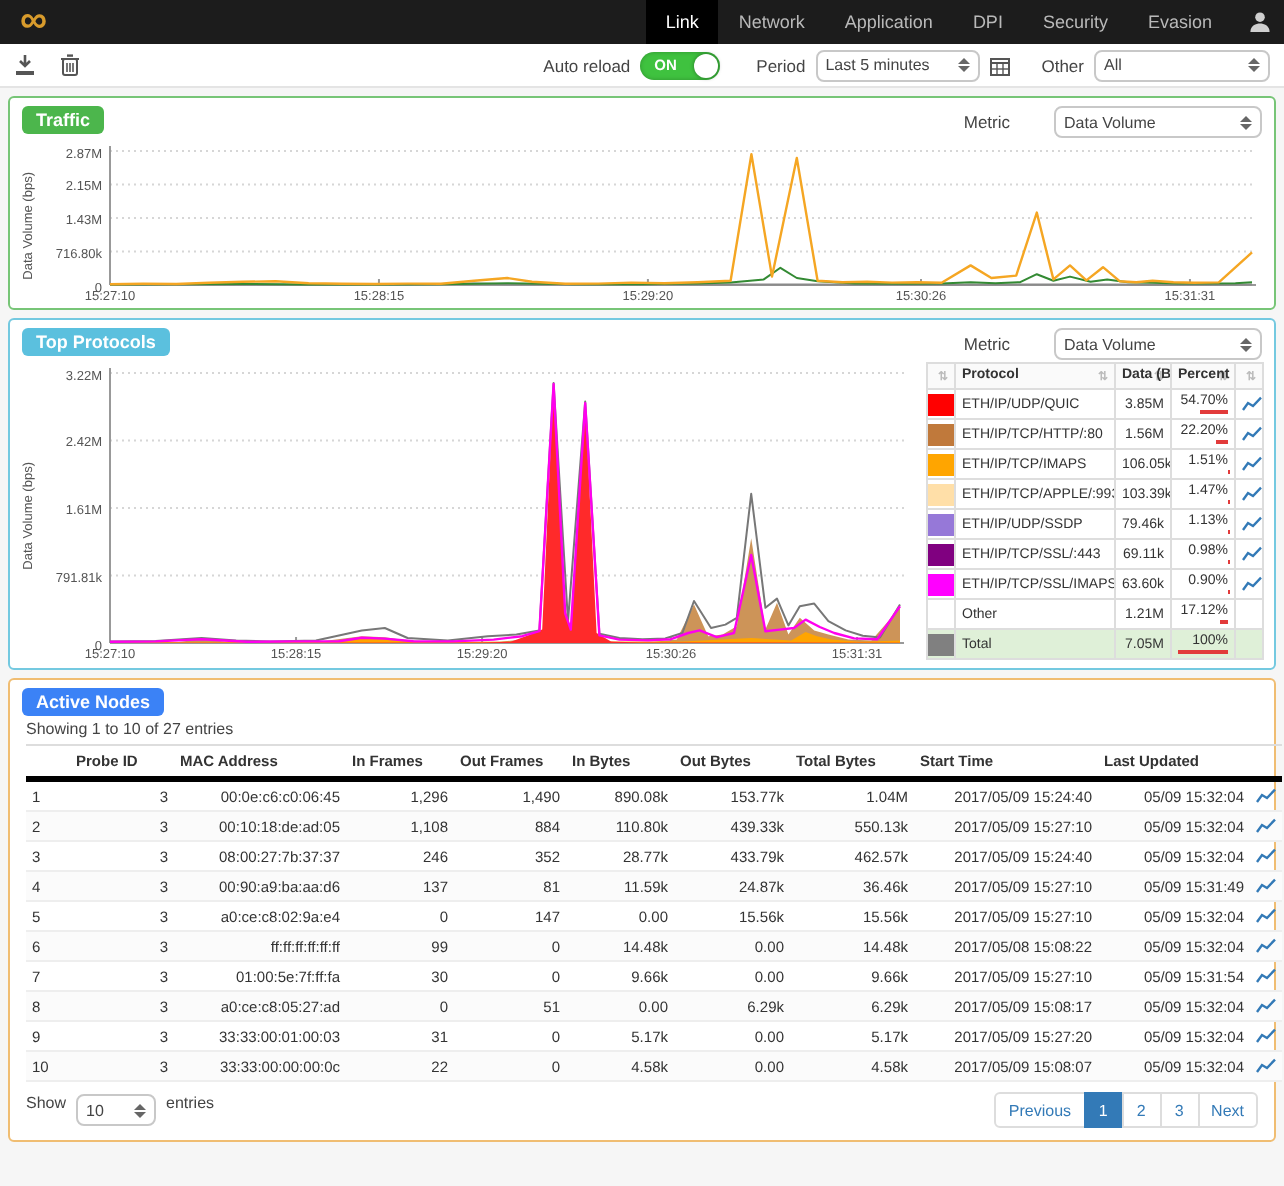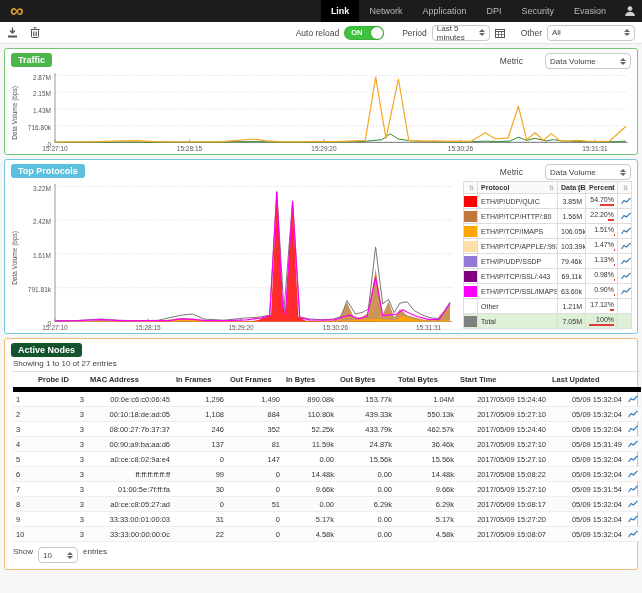--- a/index.html
+++ b/index.html
@@ -3,46 +3,46 @@
 <meta charset="utf-8">
 <style>
   *{box-sizing:border-box;margin:0;padding:0}
   html,body{width:642px;height:593px;overflow:hidden}
   body{font-family:"Liberation Sans",sans-serif;background:#f6f6f6;color:#333;font-size:9px}
   
   .navbar{height:22px;background:#1c1c1c;display:flex;align-items:center;justify-content:space-between;padding:0 6px}
   .logo{color:#d89b2c;font-size:19px;font-weight:bold;line-height:16px;padding:0 4px}
   .nav-right{display:flex;align-items:center;height:100%}
   .nav-tab{color:#b9b9b9;height:100%;display:flex;align-items:center;padding:0 10px;font-size:9px;cursor:pointer}
-  .nav-tab.active{background:#000;color:#fff;font-weight:bold}
+  .nav-tab.active{background:#000;color:#fff;font-weight:normal}
   .user-btn{margin-left:8px;display:flex;align-items:center}
   
   .toolbar{height:22px;background:#fff;border-bottom:1px solid #e4e4e4;display:flex;align-items:center;justify-content:space-between;padding:0 7px}
   .tb-left{display:flex;align-items:center;gap:12px}
   .tb-right{display:flex;align-items:center;gap:5px;font-size:8.5px;color:#444}
   .icon-btn{background:none;border:none;cursor:pointer;display:flex;align-items:center;padding:0}
   .toggle{width:40px;height:14px;border-radius:8px;background:#3fc23f;position:relative;display:flex;align-items:center;padding-left:7px;cursor:pointer;box-shadow:inset 0 0 2px rgba(0,0,0,.25)}
   .toggle span{color:#fff;font-size:7.5px;font-weight:bold}
   .knob{position:absolute;right:1px;top:1px;width:12px;height:12px;border-radius:50%;background:#fff;box-shadow:0 0 2px rgba(0,0,0,.4)}
   .select{display:inline-flex;align-items:center;justify-content:space-between;border:1px solid #c8c8c8;border-radius:4px;background:#fff;height:16px;padding:0 4px;font-size:8px;cursor:pointer;gap:5px}
-  .sel-period{width:58px}.sel-probe{width:88px}.sel-metric{width:86px}.sel-show{width:40px}
+  .sel-period{width:82px}.sel-probe{width:88px}.sel-metric{width:104px}.sel-show{width:40px}
   .carets{display:flex;flex-direction:column;gap:1px}
   .carets i{display:block;width:0;height:0;border-left:3px solid transparent;border-right:3px solid transparent}
   .carets .up{border-bottom:3px solid #666}
   .carets .dn{border-top:3px solid #666}
   
   .panel{background:#fff;border:1px solid;border-radius:3px;margin:4px 4px 0}
   .panel.success{border-color:#77c577}
   .panel.info{border-color:#74c9e0}
   .panel.warning{border-color:#f0bd72}
   .panel-head{display:flex;align-items:flex-start;justify-content:space-between;padding:4px 6px 1px}
   .badge{color:#fff;font-weight:bold;font-size:9px;padding:2px 7px;border-radius:3px}
   .badge.success{background:#4cb64c}
   .badge.info{background:#5bc0de}
-  .badge.warning{background:#14532d}
+  .badge.warning{background:#3b82f6}
   .metric{display:flex;align-items:center;gap:22px;font-size:8.5px;color:#444}
   
   .chart-grid{display:flex;align-items:stretch;padding:2px 8px 0 4px}
   .ylab{width:11px;display:flex;align-items:center;justify-content:center}
   .ylab span{writing-mode:vertical-rl;transform:rotate(180deg);font-size:6.5px;color:#555;white-space:nowrap}
   .ycol{position:relative;width:34px}
   .ycol span{position:absolute;right:3px;font-size:6.5px;color:#555;white-space:nowrap}
   .pcol{flex:1;display:flex;flex-direction:column}
   .plot{position:relative;width:100%}
   .h-traffic{height:72px}
@@ -64,21 +64,21 @@
   .ptable .swatch{padding:0}
   .ptable .swatch div{width:100%;height:11px}
   .pctbar{height:2px;background:#e23b3b;margin-left:auto;margin-top:1px}
   .ptable tr.total td{background:#dff0d8;font-weight:normal}
   .spark{color:#337ab7}
   
   .nodes-info{display:flex;align-items:center;justify-content:space-between;padding:2px 8px 3px}
   .search{display:flex;align-items:center;gap:4px;font-size:8px;color:#444}
   .search input{width:90px;height:15px;border:1px solid #ccc;border-radius:3px;padding:0 4px;font-size:8px}
   table.ntable{border-collapse:collapse;width:calc(100% - 16px);margin:0 8px;font-size:7.5px;table-layout:fixed}
-  .ntable th{border-top:1px solid #ddd;border-bottom:5px solid #000000;text-align:left;padding:3px 3px;font-size:7.5px}
+  .ntable th{border-top:1px solid #ddd;border-bottom:3px solid #000000;text-align:left;padding:3px 3px;font-size:7.5px}
   .ntable td{border-bottom:1px solid #eee;padding:2.5px 3px;text-align:right;white-space:nowrap;overflow:hidden}
   .ntable td:first-child{text-align:left}
   .ntable tr:nth-child(even) td{background:#fbfbfb}
   .nodes-foot{display:flex;align-items:center;justify-content:space-between;padding:5px 8px 6px}
   .show-ctl{display:flex;gap:5px;font-size:8px;color:#444}
   .pager{display:flex}
   .pager .pg{min-width:20px;height:18px;display:flex;align-items:center;justify-content:center;padding:0 6px;border:1px solid #ddd;margin-left:-1px;color:#337ab7;background:#fff;font-size:8px;cursor:pointer}
   .pager .pg:first-child{border-radius:3px 0 0 3px;margin-left:0}
   .pager .pg:last-child{border-radius:0 3px 3px 0}
   .pager .pg.active{background:#337ab7;border-color:#337ab7;color:#fff}
@@ -504,21 +504,21 @@
               <path d="M0.5 7 L3 3.5 L5.5 5 L9.5 0.8" stroke="#337ab7" stroke-width="1.2" fill="none"></path>
             </svg>
           </td>
         </tr>
         <tr>
           <td>3</td>
           <td>3</td>
           <td>08:00:27:7b:37:37</td>
           <td>246</td>
           <td>352</td>
-          <td>52.25k</td>
+          <td>28.77k</td>
           <td>433.79k</td>
           <td>462.57k</td>
           <td>2017/05/09 15:24:40</td>
           <td>05/09 15:32:04</td>
           <td class="spark">
             <svg width="10" height="8" viewBox="0 0 10 8">
               <path d="M0.5 7 L3 3.5 L5.5 5 L9.5 0.8" stroke="#337ab7" stroke-width="1.2" fill="none"></path>
             </svg>
           </td>
         </tr>
@@ -648,14 +648,21 @@
       <span>Show</span>
       <div class="select sel-show">
         <span>10</span>
         <span class="carets">
             <i class="up"></i>
             <i class="dn"></i>
           </span>
       </div>
       <span>entries</span>
     </div>
+    <div class="pager">
+        <div class="pg">Previous</div>
+        <div class="pg active">1</div>
+        <div class="pg">2</div>
+        <div class="pg">3</div>
+        <div class="pg">Next</div>
+      </div>
   </div>
 </div>
 
 </body></html>

